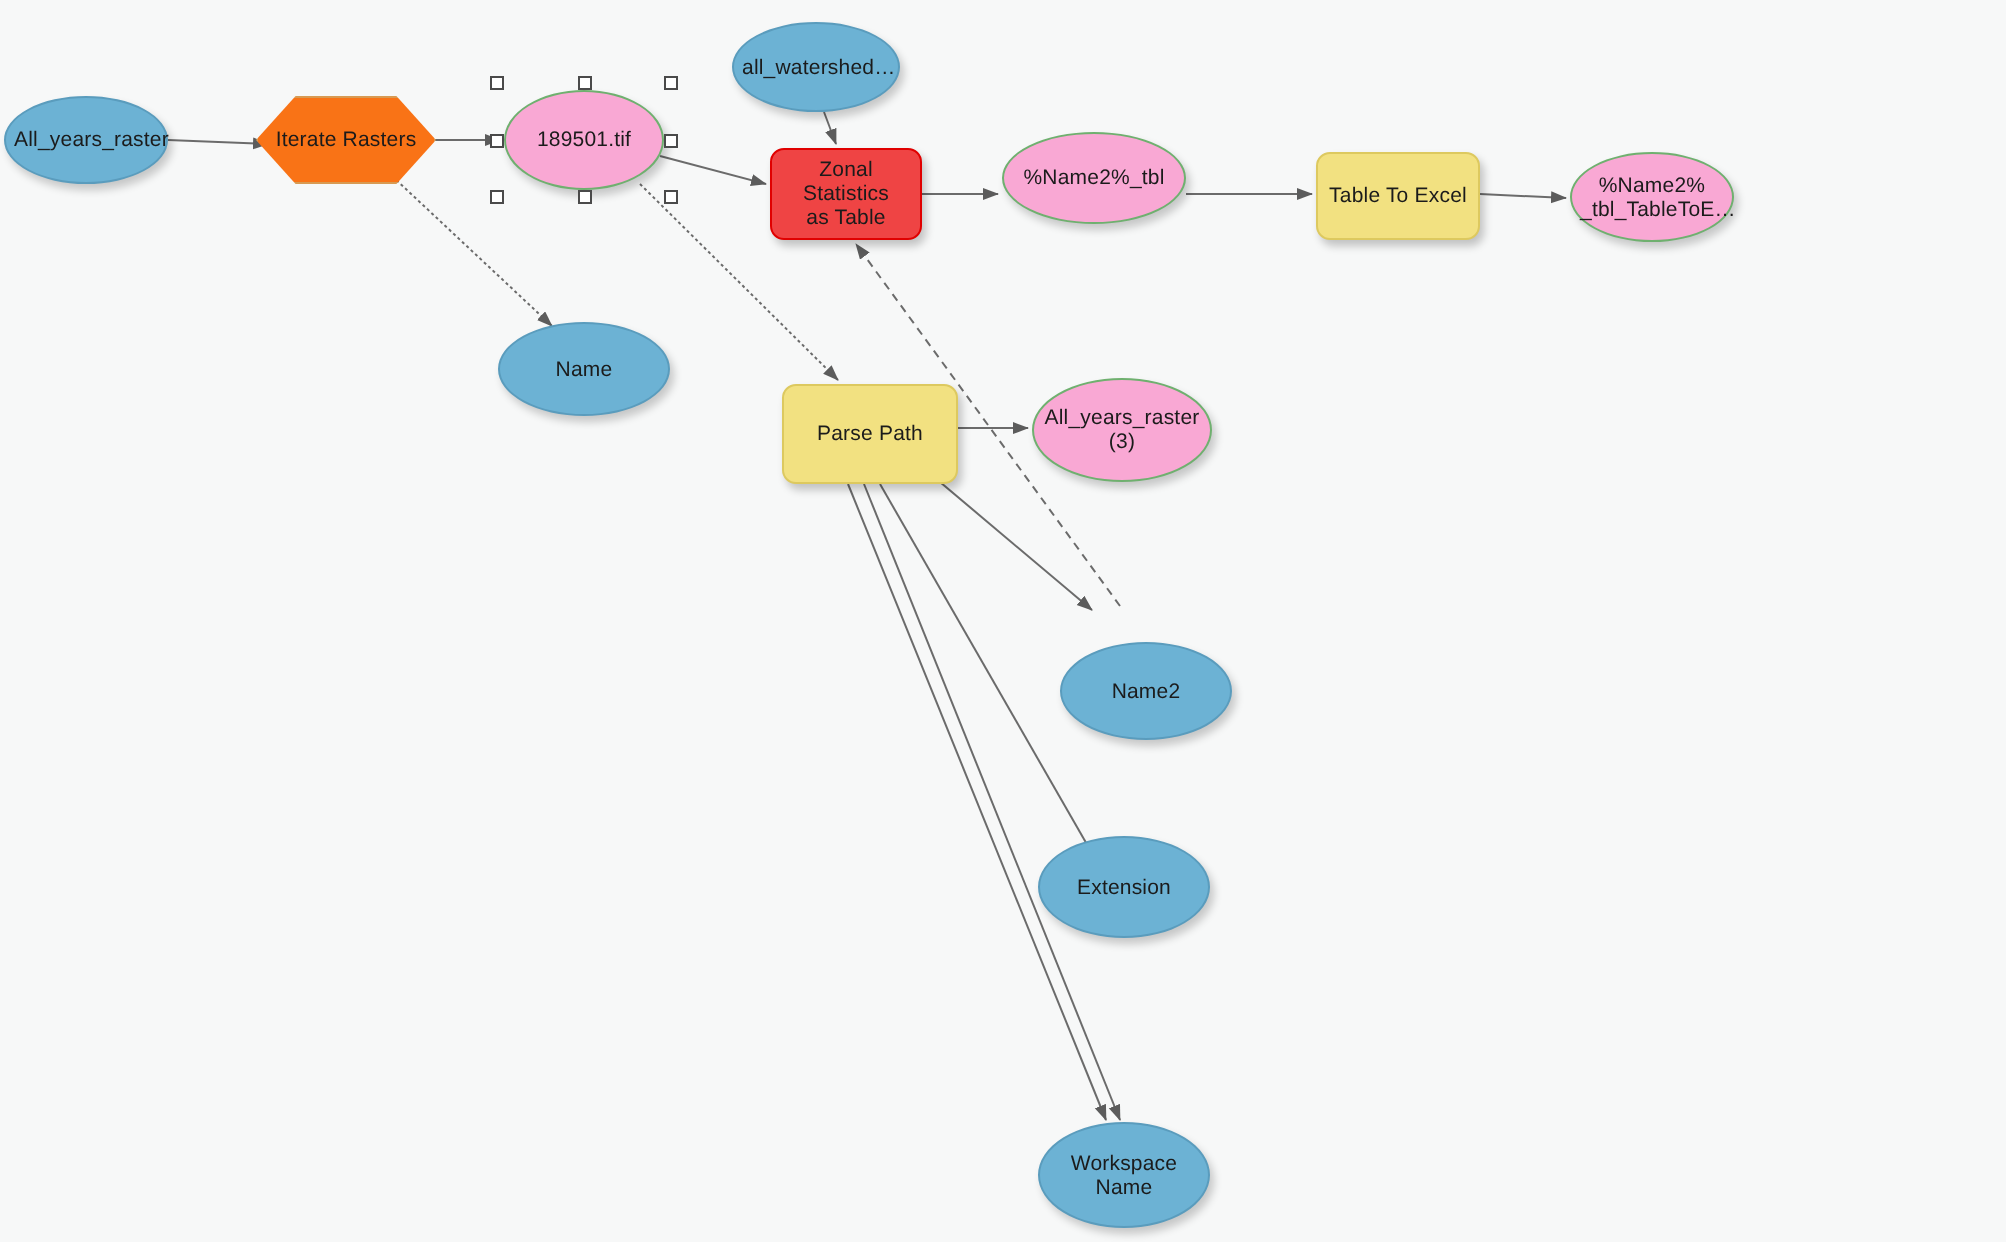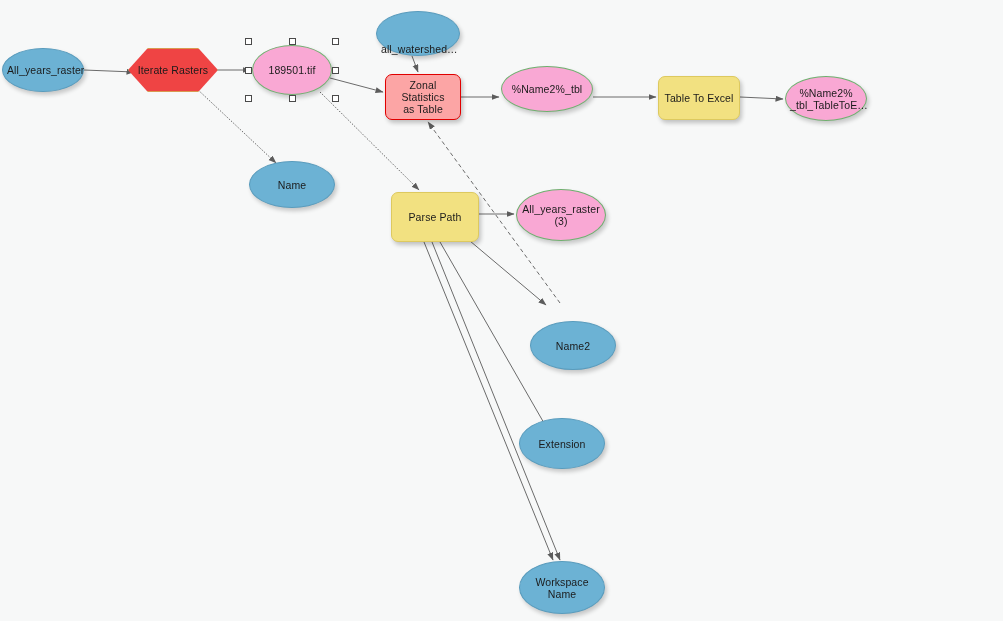--- a/index.html
+++ b/index.html
@@ -52,24 +52,24 @@
   }
   .ellipse.blue   { background: #6cb2d4; border-color: #5a9cbd; }
   .ellipse.green  { background: #f9a8d4; border-color: #6fb06f; }
   
   .rect {
     border-radius: 7px;
     border: 1px solid rgba(0,0,0,0.25);
     box-shadow: 2px 3px 4px rgba(0,0,0,0.22);
   }
   .rect.yellow { background: #f2e181; border-color: #ddc95f; }
-  .rect.red    { background: #fca5a5; border-color: #e00000; }
+  .rect.red    { background: #ef4444; border-color: #e00000; }
   
   .hexagon {
-    background: #ef4444;
+    background: #f97316;
     border: 1px solid #d89a52;
     clip-path: polygon(22% 0%, 78% 0%, 100% 50%, 78% 100%, 22% 100%, 0% 50%);
     filter: drop-shadow(2px 3px 3px rgba(0,0,0,0.25));
   }
   .handles {
     position: absolute;
     pointer-events: none;
   }
   .handle {
     position: absolute;
@@ -126,21 +126,21 @@
         <div class="handle" style="left: 87px; top: 0px;"></div>
         <div class="handle" style="left: 0px; top: 28.5px;"></div>
         <div class="handle" style="left: 87px; top: 28.5px;"></div>
         <div class="handle" style="left: 0px; top: 57px;"></div>
         <div class="handle" style="left: 43.5px; top: 57px;"></div>
         <div class="handle" style="left: 87px; top: 57px;"></div>
       </div>
       <div class="node ellipse blue" style="left: 249px; top: 161px; width: 86px; height: 47px;">
         <span class="label">Name</span>
       </div>
-      <div class="node ellipse blue" style="left: 376px; top: 11px; width: 84px; height: 45px; align-items: flex-end;">
+      <div class="node ellipse blue" style="left: 366px; top: 11px; width: 84px; height: 45px;">
         <span class="label">all_watershed…</span>
       </div>
       <div class="node rect red" style="left: 385px; top: 74px; width: 76px; height: 46px;">
         <span class="label">Zonal Statistics
 as Table</span>
       </div>
       <div class="node ellipse green" style="left: 501px; top: 66px; width: 92px; height: 46px;">
         <span class="label">%Name2%_tbl</span>
       </div>
       <div class="node rect yellow" style="left: 658px; top: 76px; width: 82px; height: 44px;">

